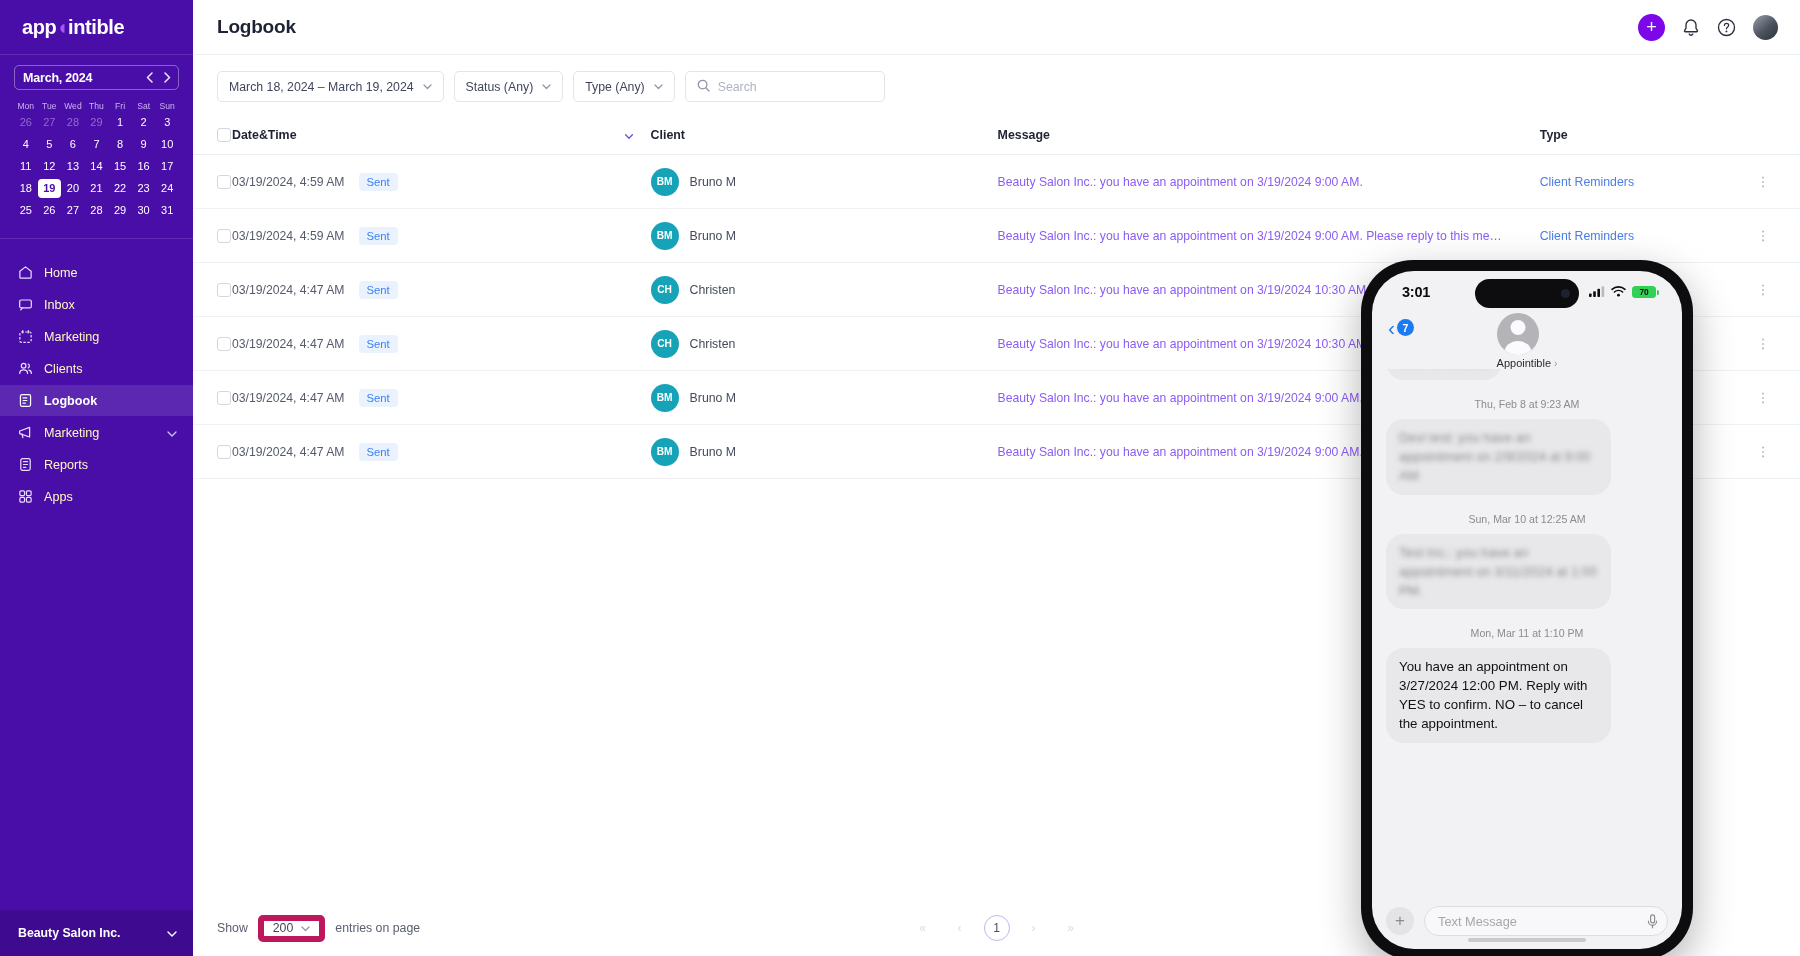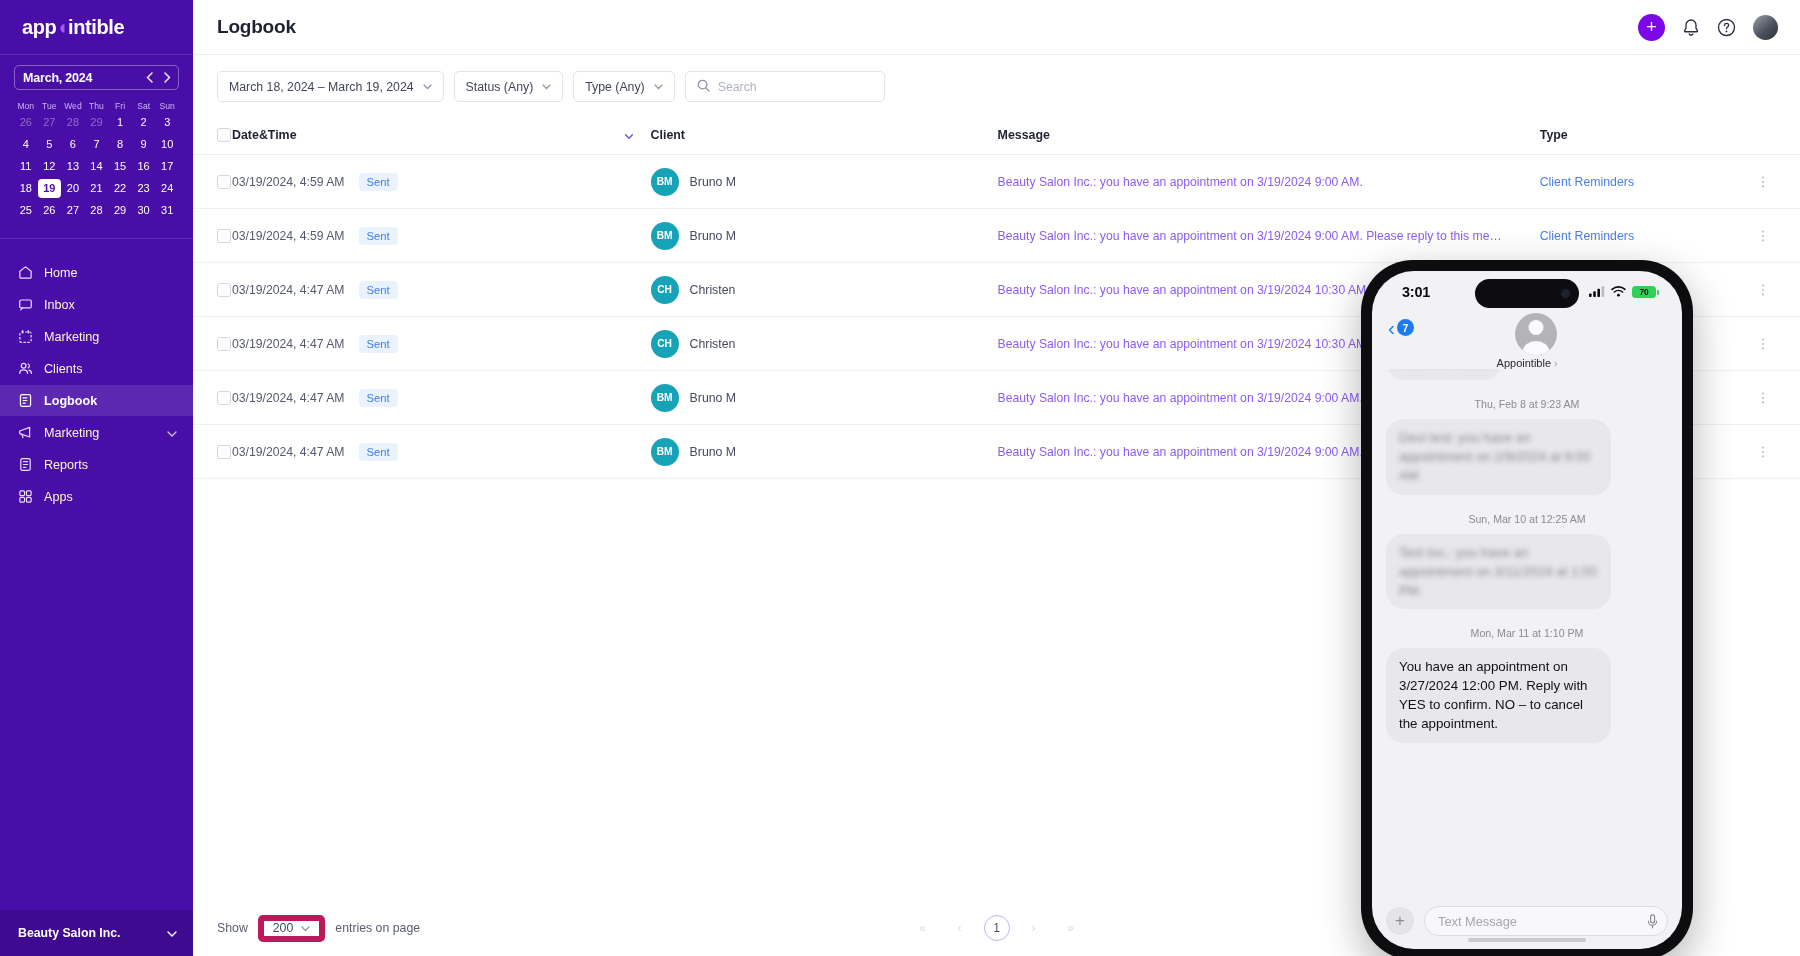--- a/index.html
+++ b/index.html
@@ -223,21 +223,21 @@
   .back-btn {
     position:absolute; left: 16px; top: 4px;
     display:flex; align-items:center; gap: 2px; cursor:pointer;
   }
   .back-chev { color:#1c7bf2; font-size: 21px; font-weight: 300; line-height: 1; }
   .back-badge {
     background:#1c7bf2; color:#fff; border-radius: 50%;
     min-width: 17px; height: 17px; font-size:10.5px;
     display:flex; align-items:center; justify-content:center; font-weight:600;
   }
-  .contact { display:flex; flex-direction: column; align-items:flex-end; gap: 2px; cursor:pointer;}
+  .contact { display:flex; flex-direction: column; align-items:flex-start; gap: 2px; cursor:pointer;}
   .contact-av {
     width: 42px; height: 42px; border-radius: 50%; background:#b4b4b8;
     position: relative; overflow:hidden;
   }
   .contact-av:before {
     content:""; position:absolute; left:50%; transform:translateX(-50%);
     top: 7px; width: 15px; height: 15px; border-radius:50%; background:#fbfbfd;
   }
   .contact-av:after {
     content:""; position:absolute; left:50%; transform:translateX(-50%);

